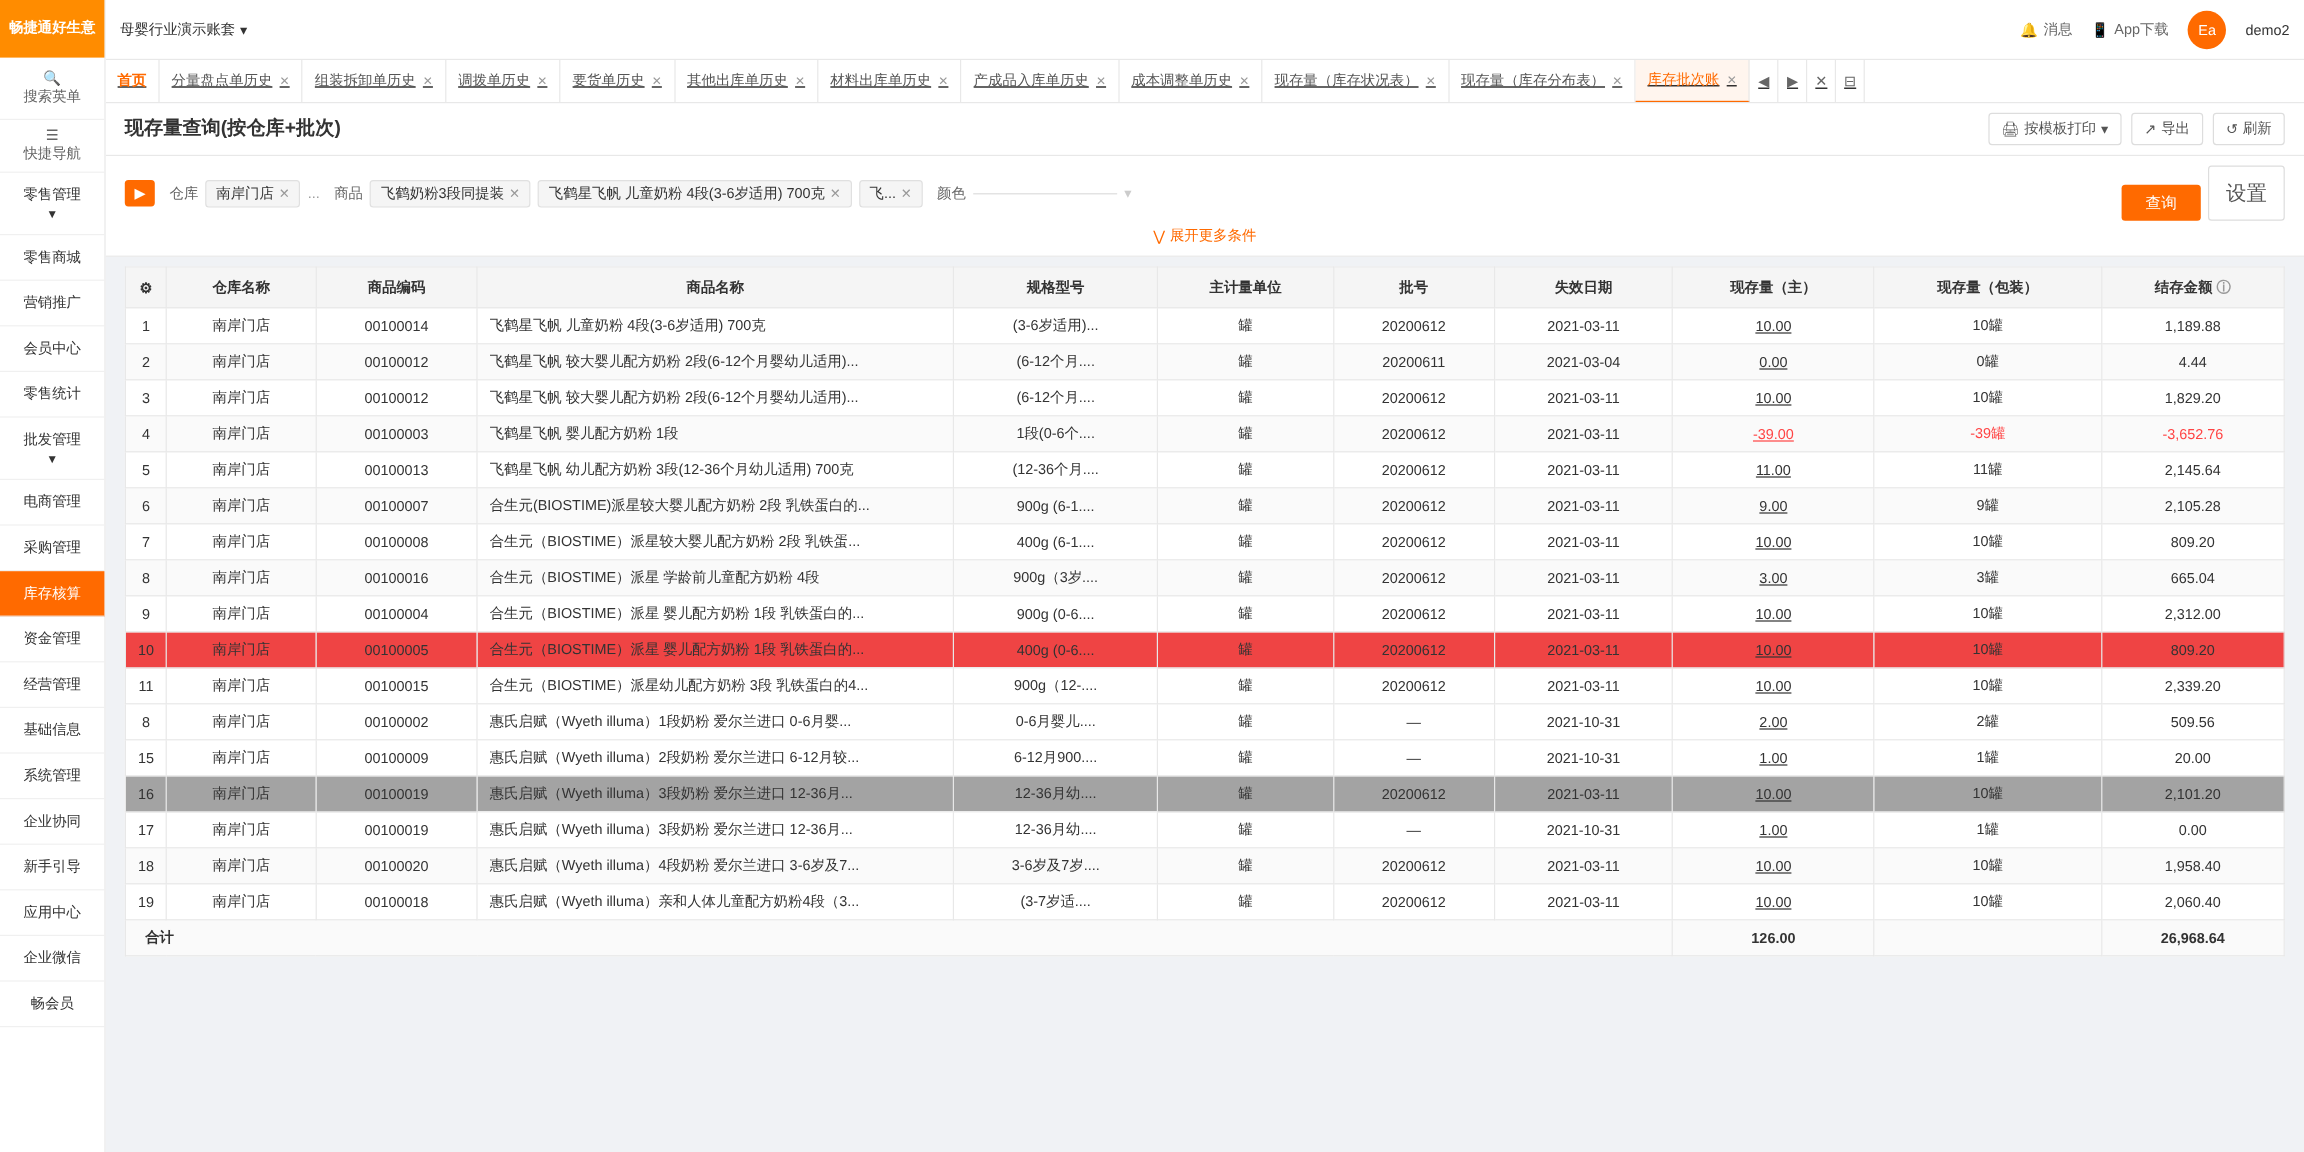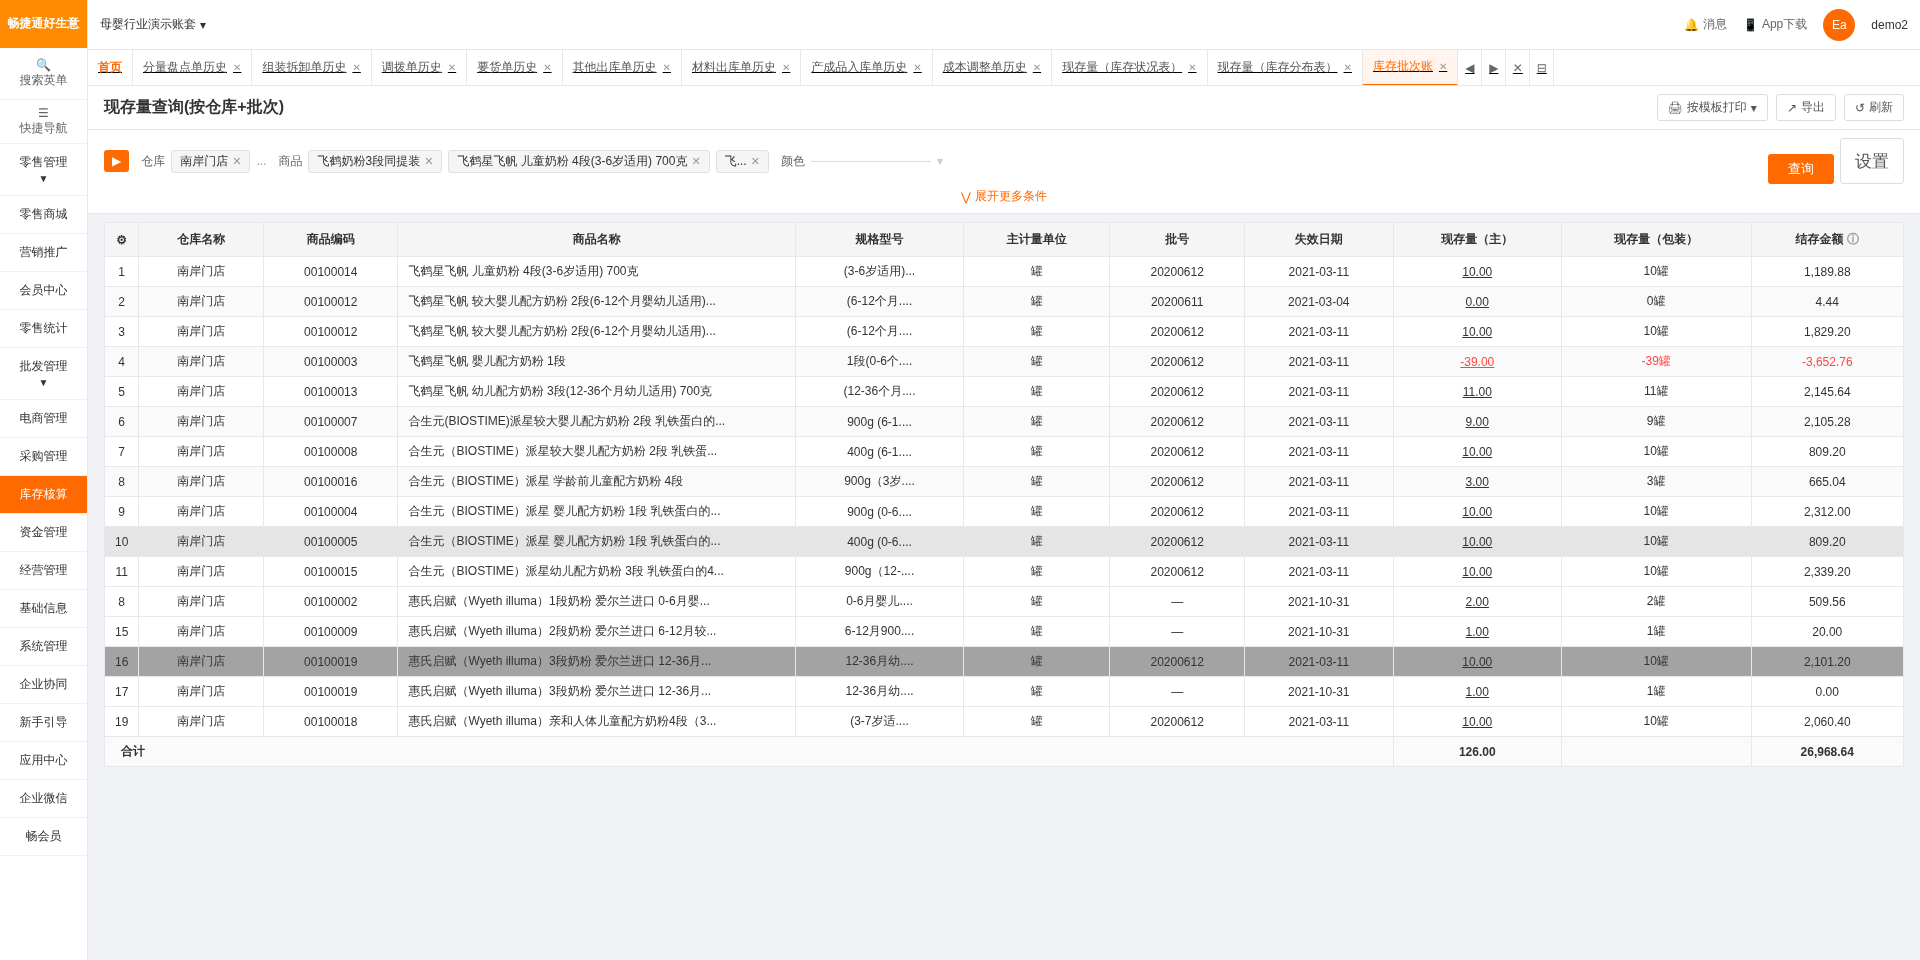--- a/index.html
+++ b/index.html
@@ -427,21 +427,21 @@
       <td>00100004</td>
       <td class="product-name" title="合生元（BIOSTIME）派星 婴儿配方奶粉 1段 乳铁蛋白的...">合生元（BIOSTIME）派星 婴儿配方奶粉 1段 乳铁蛋白的...</td>
       <td class="spec">900g (0-6....</td>
       <td>罐</td>
       <td>20200612</td>
       <td>2021-03-11</td>
       <td class="align-right"><span class="underline-link ">10.00</span></td>
       <td class="">10罐</td>
       <td class="align-right" style="color:#333">2,312.00</td>
     </tr>
-            <tr style="background: #e5e5e5;">
+            <tr style="background: #ef4444;">
       <td>10</td>
       <td>南岸门店</td>
       <td>00100005</td>
       <td class="product-name" title="合生元（BIOSTIME）派星 婴儿配方奶粉 1段 乳铁蛋白的...">合生元（BIOSTIME）派星 婴儿配方奶粉 1段 乳铁蛋白的...</td>
       <td class="spec">400g (0-6....</td>
       <td>罐</td>
       <td>20200612</td>
       <td>2021-03-11</td>
       <td class="align-right"><span class="underline-link ">10.00</span></td>
       <td class="">10罐</td>
@@ -504,20 +504,33 @@
       <td>南岸门店</td>
       <td>00100019</td>
       <td class="product-name" title="惠氏启赋（Wyeth illuma）3段奶粉 爱尔兰进口 12-36月...">惠氏启赋（Wyeth illuma）3段奶粉 爱尔兰进口 12-36月...</td>
       <td class="spec">12-36月幼....</td>
       <td>罐</td>
       <td>—</td>
       <td>2021-10-31</td>
       <td class="align-right"><span class="underline-link ">1.00</span></td>
       <td class="">1罐</td>
       <td class="align-right" style="color:#333">0.00</td>
+    </tr>
+            <tr style="background: rgb(250, 250, 250);">
+      <td>18</td>
+      <td>南岸门店</td>
+      <td>00100020</td>
+      <td class="product-name" title="惠氏启赋（Wyeth illuma）4段奶粉 爱尔兰进口 3-6岁及7...">惠氏启赋（Wyeth illuma）4段奶粉 爱尔兰进口 3-6岁及7...</td>
+      <td class="spec">3-6岁及7岁....</td>
+      <td>罐</td>
+      <td>20200612</td>
+      <td>2021-03-11</td>
+      <td class="align-right"><span class="underline-link ">10.00</span></td>
+      <td class="">10罐</td>
+      <td class="align-right" style="color:#333">1,958.40</td>
     </tr>
             <tr style="background: rgb(255, 255, 255);">
       <td>19</td>
       <td>南岸门店</td>
       <td>00100018</td>
       <td class="product-name" title="惠氏启赋（Wyeth illuma）亲和人体儿童配方奶粉4段（3...">惠氏启赋（Wyeth illuma）亲和人体儿童配方奶粉4段（3...</td>
       <td class="spec">(3-7岁适....</td>
       <td>罐</td>
       <td>20200612</td>
       <td>2021-03-11</td>

